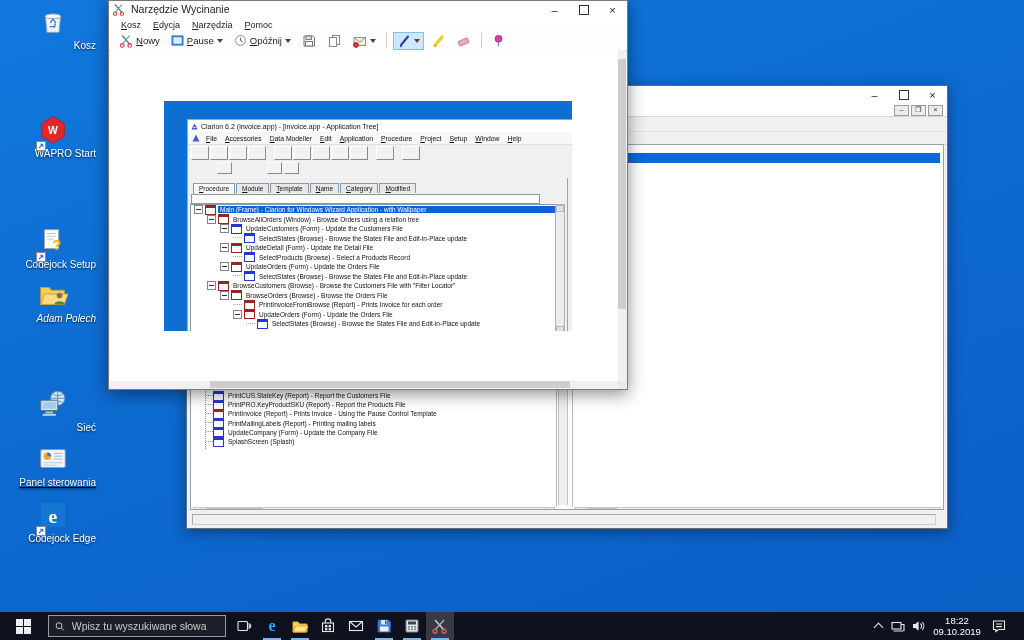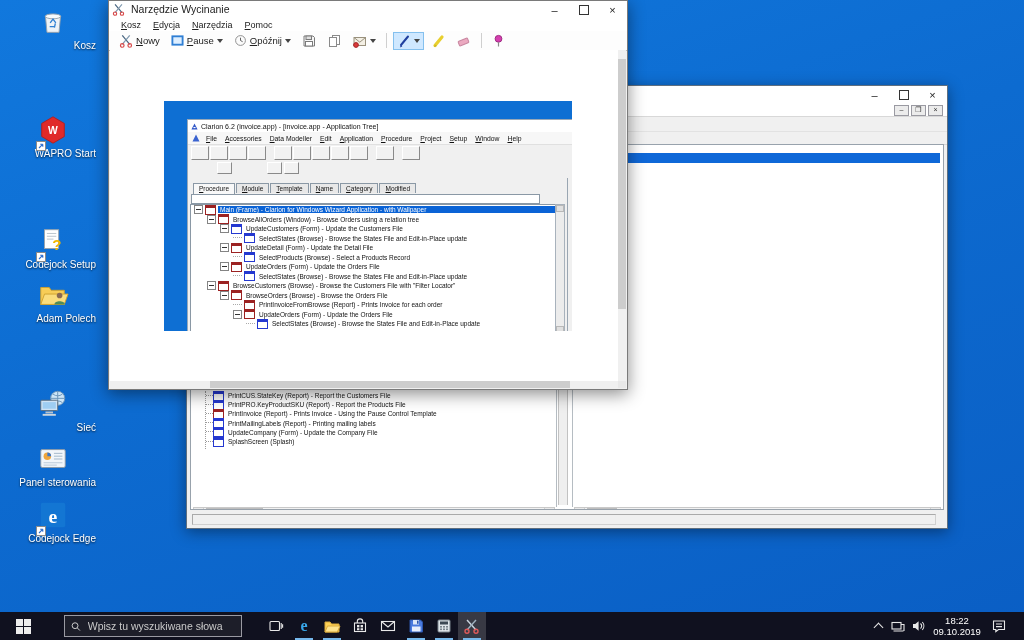--- a/index.html
+++ b/index.html
@@ -105,21 +105,21 @@
   .crow .lbl{padding:0 2px;}
   .crow.sel .lbl{flex:1;background:#0a63d6;color:#fff;}
   .cl-vscroll{position:absolute;left:367px;top:84px;width:8px;height:128px;background:#ececec;border:1px solid #a8b2bc;}
   .cl-vsb-a{position:absolute;left:0;right:0;height:7px;background:#e0e0e0;border:1px solid #b8b8b8;box-sizing:border-box;}
   .cl-sepline{position:absolute;top:58px;bottom:0;width:1px;background:#9aa6b2;}
 
   
   #taskbar{position:absolute;left:0;top:612px;width:1024px;height:28px;background:#10111f;
     display:flex;align-items:stretch;z-index:50;}
   #start-btn{width:46px;display:flex;align-items:center;justify-content:center;}
-  #search-box{width:164px;margin:3px 18px;background:#1d1e29;border:1px solid #9a9aa2;
+  #search-box{width:164px;margin:3px 2px;background:#1d1e29;border:1px solid #9a9aa2;
     display:flex;align-items:center;gap:5px;padding:0 6px;}
   #search-box input{background:transparent;border:none;outline:none;color:#c9c9c9;font-size:10.5px;
     width:100%;font-family:"Liberation Sans",sans-serif;}
   #search-box input::placeholder{color:#c9c9c9;opacity:1;}
   #tb-icons{display:flex;align-items:stretch;margin-left:2px;}
   .tslot{position:relative;width:28px;display:flex;align-items:center;justify-content:center;}
   .tslot.active{background:rgba(255,255,255,.17);}
   .runline{position:absolute;left:5px;right:5px;bottom:0;height:2px;background:#76b9ed;}
   #tray{margin-left:auto;display:flex;align-items:center;color:#eee;}
   .tray-ic{width:20px;height:28px;display:flex;align-items:center;justify-content:center;}
@@ -156,41 +156,41 @@
         <div class="dicon-img"><svg viewBox="0 0 34 34" width="32" height="32">
             <rect x="8" y="5" width="15" height="20" fill="#fff" stroke="#9aa4ae"></rect>
             <path d="M10.5 9 h10 M10.5 12 h10 M10.5 15 h7" stroke="#b8c2cc"></path>
             <text x="21" y="27" font-size="16" font-weight="bold" fill="#f4b800" text-anchor="middle" font-family="Liberation Sans,sans-serif">?</text>
           </svg><div class="sc-overlay"><svg viewBox="0 0 10 10" width="10" height="10">
               <rect x="0.5" y="0.5" width="9" height="9" fill="#fff" stroke="#8a8a8a"></rect>
               <path d="M3 7 L6.6 3.4 M6.8 3.2 h-2.6 M6.8 3.2 v2.6" stroke="#2e6fd0" stroke-width="1.1" fill="none"></path>
             </svg></div></div>
         <div class="dicon-label">Codejock Setup</div>
       </div>
-      <div class="dicon" style="top: 279px;">
+      <div class="dicon" style="top: 279px; font-style: italic;">
         <div class="dicon-img"><svg viewBox="0 0 34 34" width="32" height="32">
             <path d="M4 9 h9 l2 3 h14 v15 h-25 z" fill="#f7cd57" stroke="#cfa12e"></path>
             <path d="M4 27 l4 -11 h25 l-4 11 z" fill="#fadd7d" stroke="#cfa12e"></path>
             <circle cx="24" cy="17.5" r="3" fill="#8a6a52"></circle>
             <path d="M18.5 27 c0 -4.5 11 -4.5 11 0 z" fill="#4e8c5a"></path>
           </svg></div>
         <div class="dicon-label">Adam Polech</div>
       </div>
       <div class="dicon" style="top: 388px;">
         <div class="dicon-img"><svg viewBox="0 0 34 34" width="32" height="32">
             <circle cx="22" cy="11" r="7.5" fill="#cde6f8" stroke="#6a92b8"></circle>
             <path d="M14.5 11 h15 M22 3.5 v15 M17 6.5 a8.5 8.5 0 0 0 10 0 M17 15.5 a8.5 8.5 0 0 1 10 0" stroke="#6a92b8" fill="none"></path>
             <rect x="4" y="13" width="18" height="11" rx="1" fill="#cfe3f5" stroke="#5a6b7a"></rect>
             <rect x="6" y="15" width="14" height="7" fill="#9ecdf2"></rect>
             <rect x="9" y="25" width="8" height="2" fill="#b9c4ce"></rect>
             <rect x="6" y="27.5" width="14" height="2" fill="#cdd6de"></rect>
           </svg></div>
         <div class="dicon-label">Sieć</div>
       </div>
-      <div class="dicon" style="top: 443px;">
+      <div class="dicon" style="top: 443px; text-decoration: underline;">
         <div class="dicon-img"><svg viewBox="0 0 34 34" width="32" height="32">
             <rect x="4" y="7" width="26" height="19" rx="1.5" fill="#f2f6fa" stroke="#8a97a5"></rect>
             <circle cx="11" cy="14" r="4" fill="#f0a63c"></circle>
             <path d="M11 10 a4 4 0 0 1 4 4 l-4 0 z" fill="#3a78cc"></path>
             <path d="M18 11 h9 M18 14 h9 M18 17 h9" stroke="#9fb4c8"></path>
             <path d="M7 21 h20 M7 23.5 h14" stroke="#b9c9d8"></path>
           </svg></div>
         <div class="dicon-label">Panel sterowania</div>
       </div>
       <div class="dicon" style="top: 499px;">

